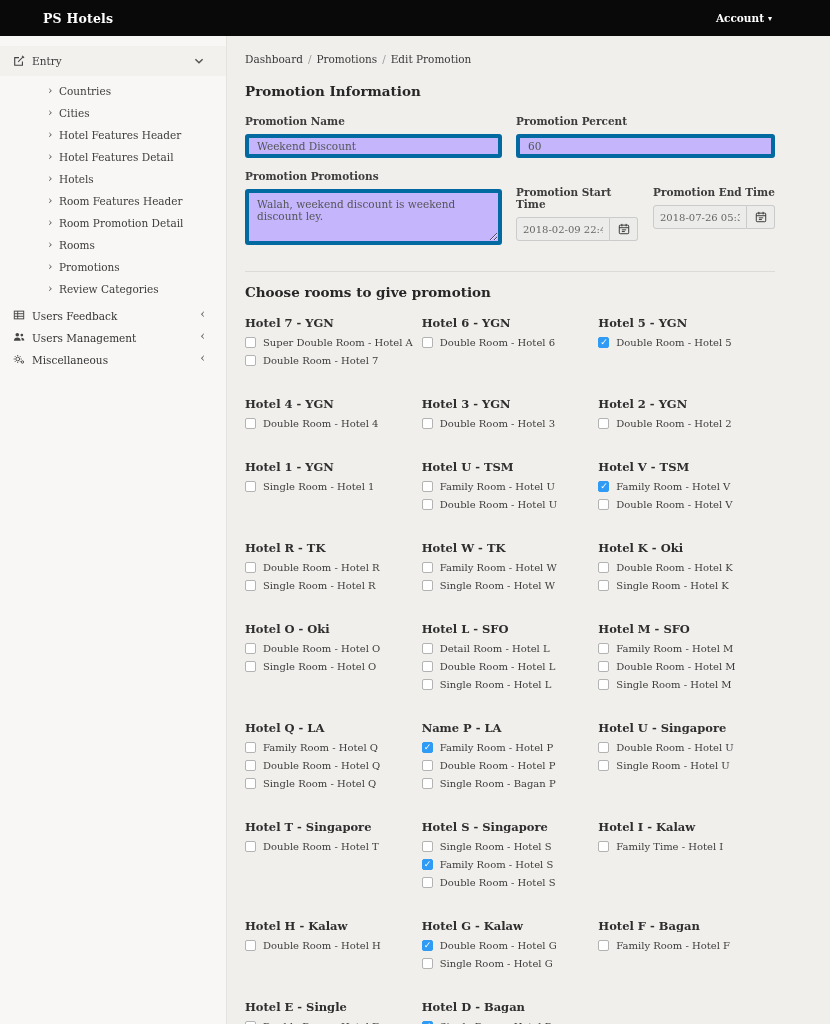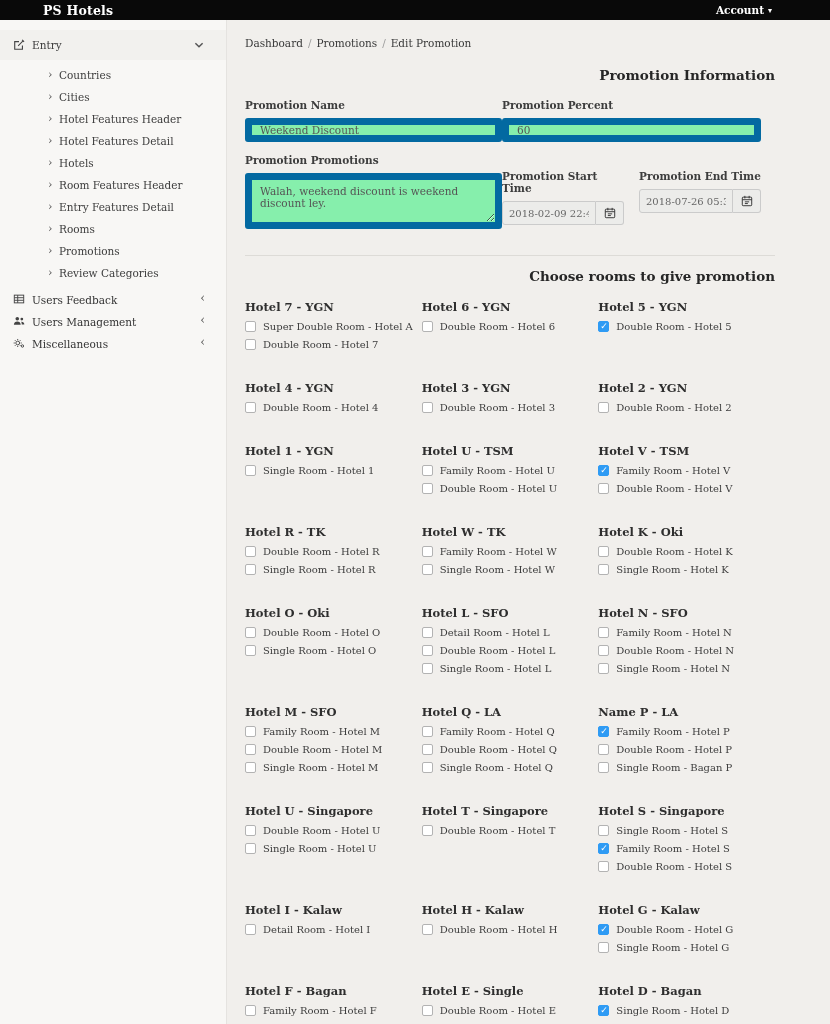--- a/index.html
+++ b/index.html
@@ -4,21 +4,21 @@
 <style>
   * { box-sizing: border-box; margin: 0; padding: 0; }
   html,body { width: 830px; height: 1024px; overflow: hidden; }
   body {
     font-family: "DejaVu Serif", "Liberation Serif", serif;
     background: #d9d7d4;
     color: #3a3a3a;
   }
   
   .navbar {
-    height: 20px; background: #090909; color: #fff;
+    height: 36px; background: #090909; color: #fff;
     display: flex; align-items: center; justify-content: space-between;
     padding: 0 58px 0 43px;
   }
   .brand { font-size: 12.5px; font-weight: bold; letter-spacing: .2px; cursor: pointer; }
   .account { font-size: 10.5px; font-weight: bold; cursor: pointer; display: flex; align-items: center; gap: 4px; }
   .caret { font-size: 8px; line-height: 1; }
   
   .wrapper { display: flex; align-items: stretch; min-height: 988px; }
   .sidebar {
     width: 227px; flex: 0 0 227px; background: #f8f7f5;
@@ -44,26 +44,26 @@
     line-height: 14px; margin: 2px 0;
   }
   .section-item .grow { flex: 1; }
   .chev-left { color: #555; font-size: 12px; line-height: 10px; }
   
   .breadcrumb { font-size: 10.5px; margin-bottom: 18px; color: #383838; }
   .breadcrumb .sep { color: #9a9a9a; margin: 0 5px; }
   .breadcrumb .crumb { cursor: pointer; }
   .breadcrumb .crumb.current { cursor: default; }
   
-  .section-title { font-size: 13.5px; font-weight: bold; color: #262626; margin-bottom: 16px; text-align: right; }
-  .form-grid { display: grid; grid-template-columns: 257px 259px; width: 530px; }
+  .section-title { font-size: 13.5px; font-weight: bold; color: #262626; margin-bottom: 16px; }
+  .form-grid { display: grid; grid-template-columns: 257px 259px; column-gap: 14px; width: 530px; }
   .field-label { font-size: 10.5px; font-weight: bold; color: #3d3d3d; margin-bottom: 7px; display: block; }
   .text-input {
-    width: 100%; height: 24px; border: 7px solid #0369a1; border-radius: 3px;
-    background: #86efac; font-family: inherit; font-size: 10.5px; color: #555;
+    width: 100%; height: 24px; border: 4px solid #0369a1; border-radius: 3px;
+    background: #c4b5fd; font-family: inherit; font-size: 10.5px; color: #555;
     padding: 0 8px; margin-bottom: 12px;
   }
   textarea.text-input { height: 56px; padding-top: 5px; resize: both; margin-bottom: 0; }
   .dates-row { display: flex; gap: 15px; }
   .date-field { width: 122px; margin-top: 16px; }
   .input-group { display: flex; }
   .date-input {
     width: 94px; height: 24px; border: 1px solid #cbcbcb; border-radius: 3px 0 0 3px;
     background: #ececea; font-family: inherit; font-size: 10px; color: #666; padding: 0 6px;
   }
@@ -116,21 +116,21 @@
           </svg>
       </span>
     </div>
     <ul class="submenu" id="submenu">
         <li><span class="arr">›</span><span class="txt">Countries</span></li>
         <li><span class="arr">›</span><span class="txt">Cities</span></li>
         <li><span class="arr">›</span><span class="txt">Hotel Features Header</span></li>
         <li><span class="arr">›</span><span class="txt">Hotel Features Detail</span></li>
         <li><span class="arr">›</span><span class="txt">Hotels</span></li>
         <li><span class="arr">›</span><span class="txt">Room Features Header</span></li>
-        <li><span class="arr">›</span><span class="txt">Entry Features Detail</span></li>
+        <li><span class="arr">›</span><span class="txt">Room Promotion Detail</span></li>
         <li><span class="arr">›</span><span class="txt">Rooms</span></li>
         <li><span class="arr">›</span><span class="txt">Promotions</span></li>
         <li><span class="arr">›</span><span class="txt">Review Categories</span></li>
       </ul>
     <div id="sections">
         <div class="section-item">
     <span class="icon-svg">
             <svg viewBox="0 0 14 14" fill="none" stroke="#444" stroke-width="1.1">
               <rect x="1.5" y="2.5" width="11" height="9"></rect>
               <path d="M1.5 5.5 H12.5 M1.5 8.5 H12.5 M5.5 2.5 V11.5"></path>
@@ -375,37 +375,20 @@
     <span class="checkbox"></span>
     <span class="room-label">Double Room - Hotel L</span>
   </div>
             <div class="room-row">
     <span class="checkbox"></span>
     <span class="room-label">Single Room - Hotel L</span>
   </div>
           </div>
   </div>
         <div class="room-group">
-    <div class="group-title">Hotel N - SFO</div>
-    <div class="group-rooms">
-            <div class="room-row">
-    <span class="checkbox"></span>
-    <span class="room-label">Family Room - Hotel N</span>
-  </div>
-            <div class="room-row">
-    <span class="checkbox"></span>
-    <span class="room-label">Double Room - Hotel N</span>
-  </div>
-            <div class="room-row">
-    <span class="checkbox"></span>
-    <span class="room-label">Single Room - Hotel N</span>
-  </div>
-          </div>
-  </div>
-        <div class="room-group">
     <div class="group-title">Hotel M - SFO</div>
     <div class="group-rooms">
             <div class="room-row">
     <span class="checkbox"></span>
     <span class="room-label">Family Room - Hotel M</span>
   </div>
             <div class="room-row">
     <span class="checkbox"></span>
     <span class="room-label">Double Room - Hotel M</span>
   </div>
@@ -486,21 +469,21 @@
     <span class="checkbox"></span>
     <span class="room-label">Double Room - Hotel S</span>
   </div>
           </div>
   </div>
         <div class="room-group">
     <div class="group-title">Hotel I - Kalaw</div>
     <div class="group-rooms">
             <div class="room-row">
     <span class="checkbox"></span>
-    <span class="room-label">Detail Room - Hotel I</span>
+    <span class="room-label">Family Time - Hotel I</span>
   </div>
           </div>
   </div>
         <div class="room-group">
     <div class="group-title">Hotel H - Kalaw</div>
     <div class="group-rooms">
             <div class="room-row">
     <span class="checkbox"></span>
     <span class="room-label">Double Room - Hotel H</span>
   </div>

